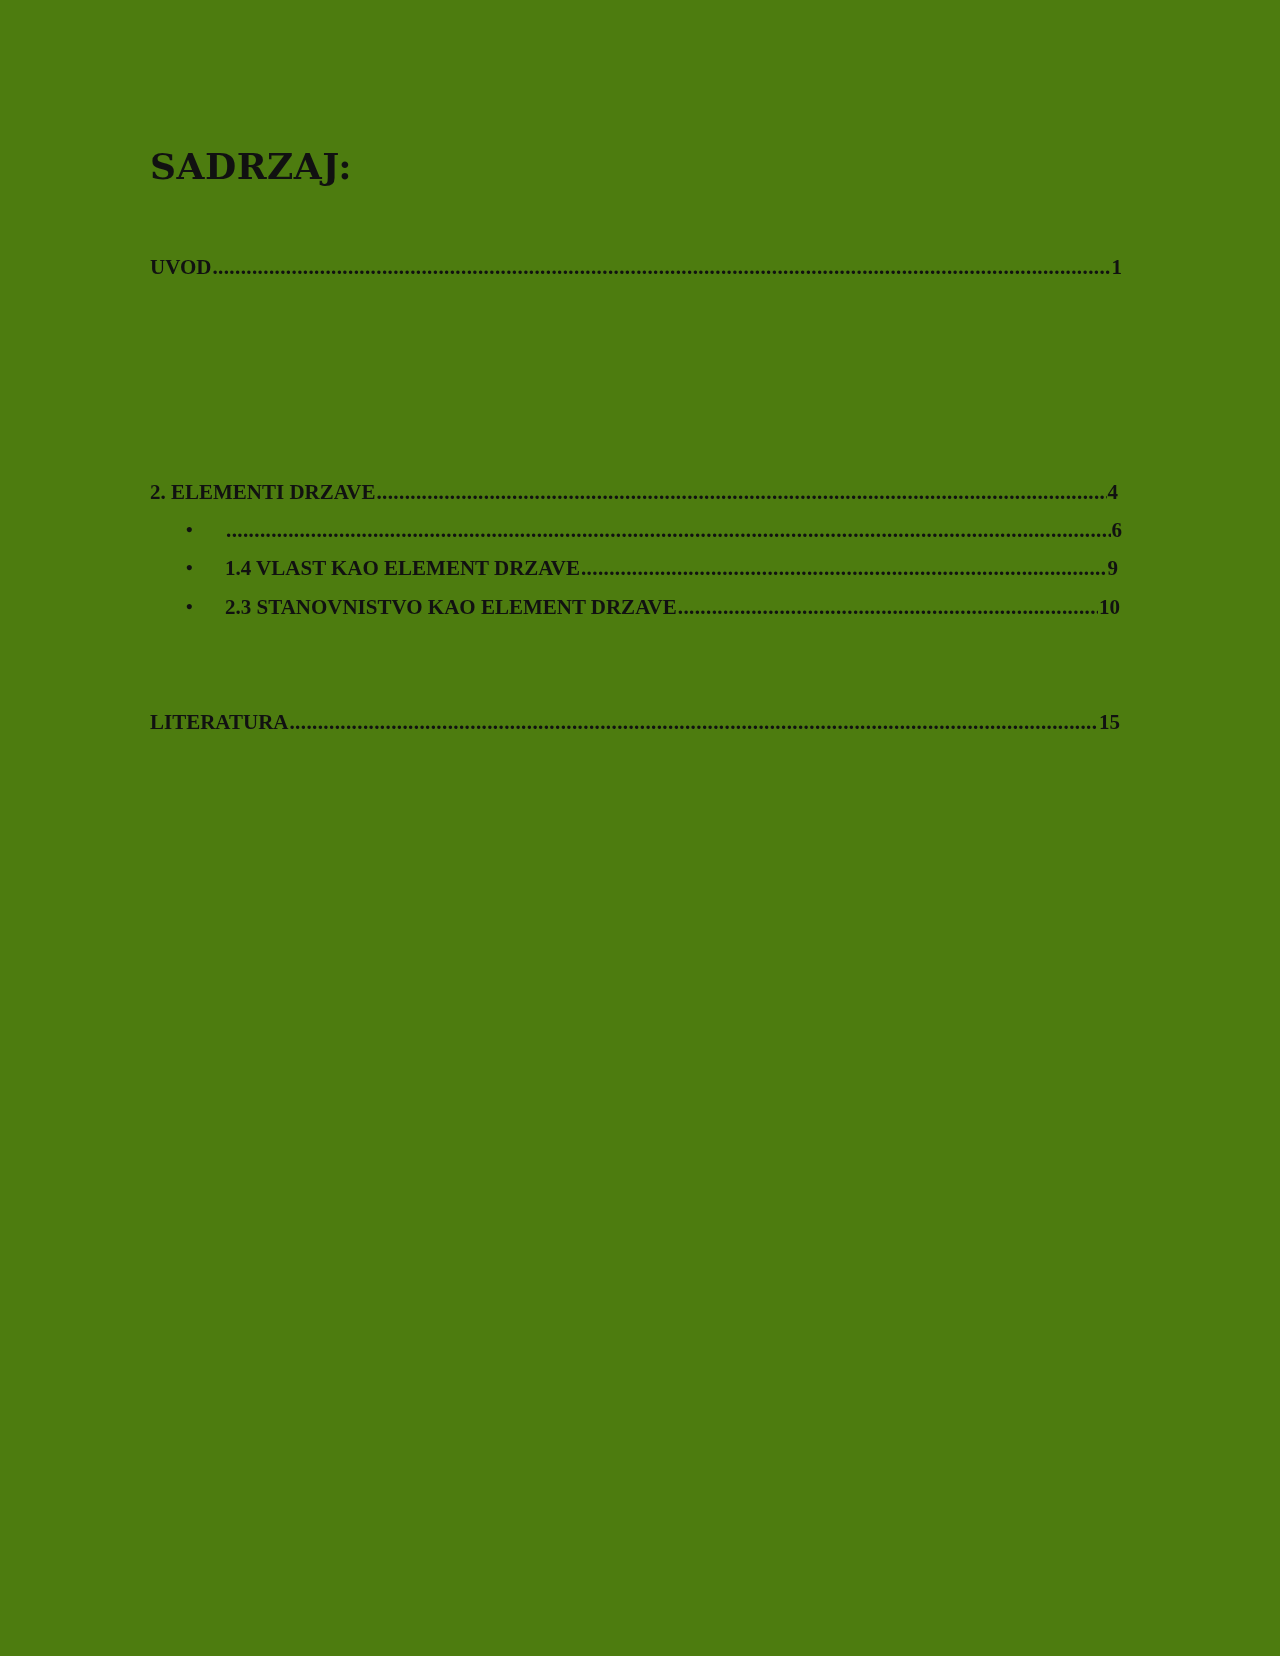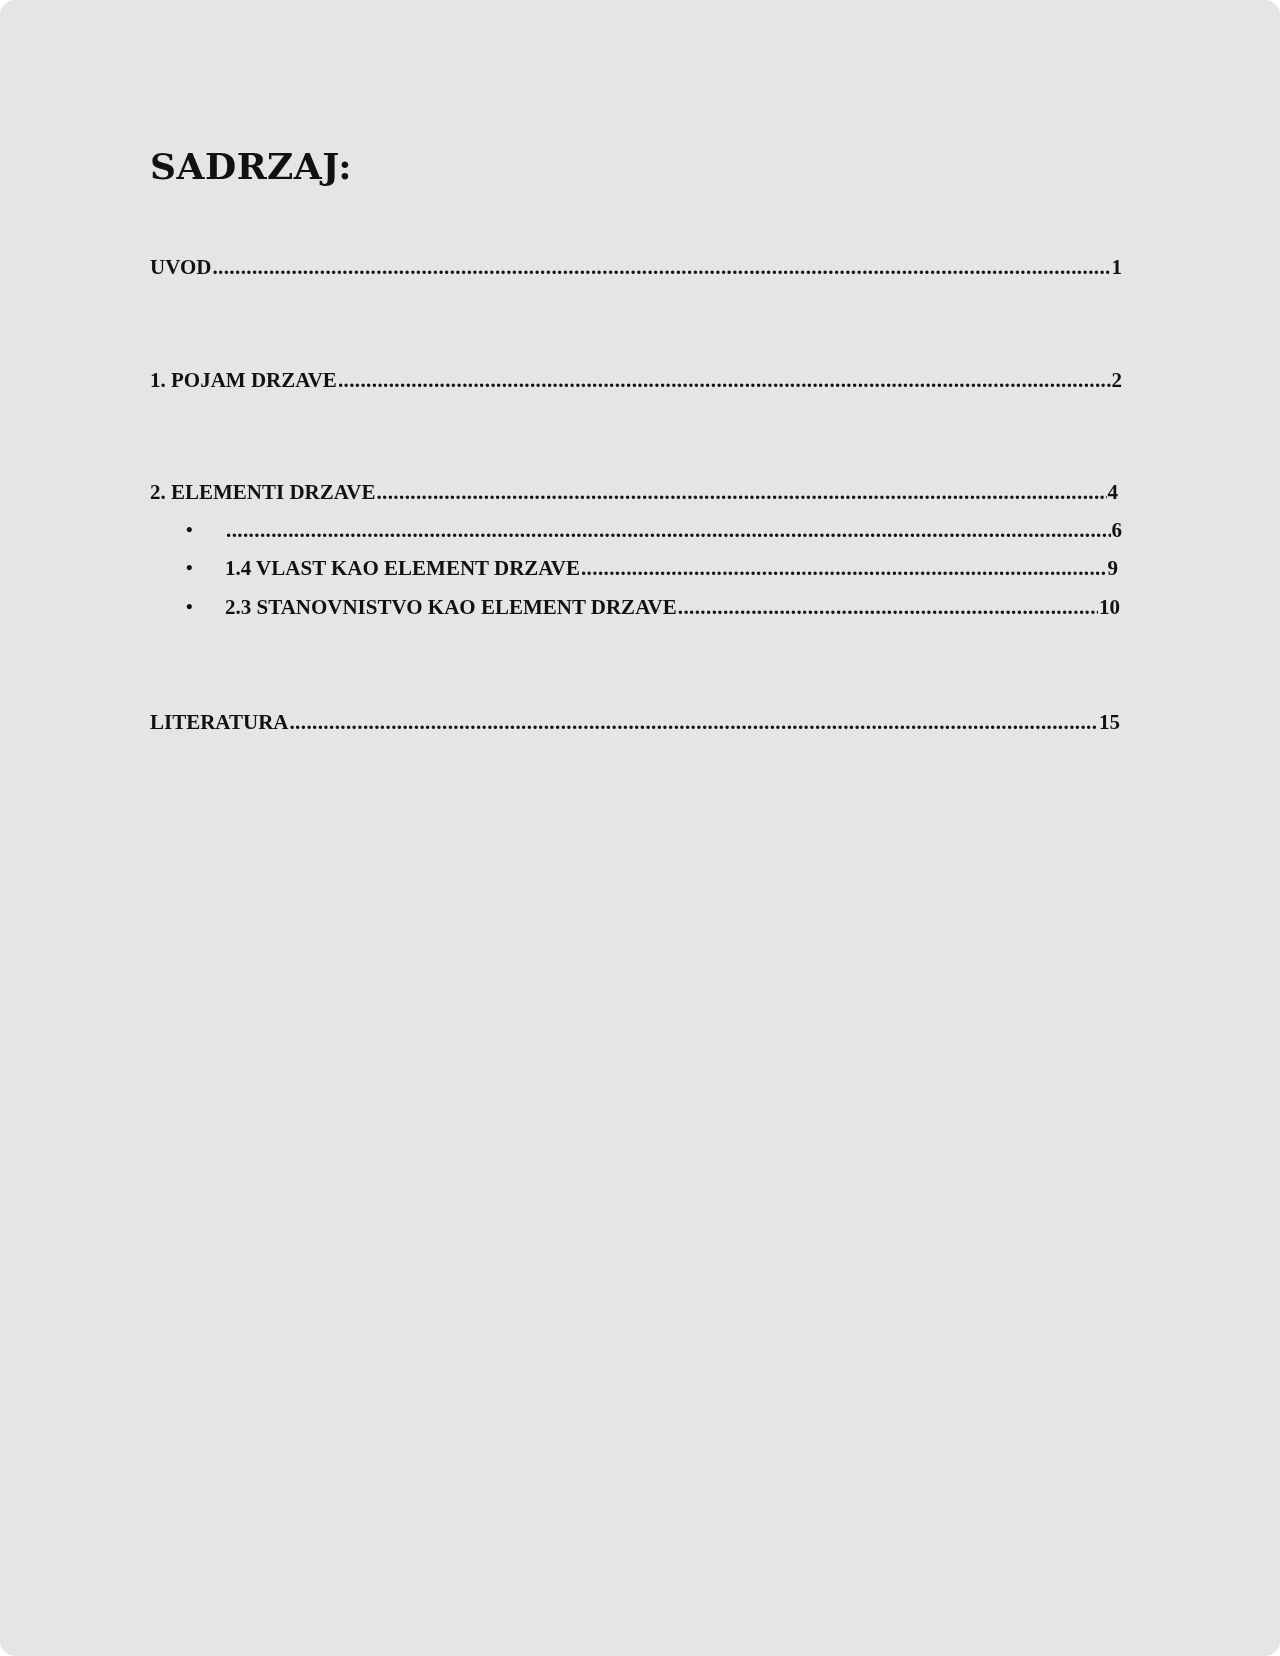--- a/index.html
+++ b/index.html
@@ -13,22 +13,21 @@
       position: relative;
       overflow: hidden;
       color: #111111;
       font-family: "Liberation Serif", serif;
     }
     .page {
       position: absolute;
       left: 0; top: 0;
       width: 1280px;
       height: 1656px;
-      background: #e5e5e5;
-      border-radius: 15px;
+      background: #4d7c0f;
     }
     .title {
       position: absolute;
       left: 150px;
       top: 144px;
       margin: 0;
       font-family: "DejaVu Serif", serif;
       font-weight: bold;
       font-size: 36px;
       line-height: 44px;
@@ -88,25 +87,20 @@
 <div class="page">
 
   <h1 class="title">SADRZAJ:</h1>
 
   <div class="toc-entry" style="top:254px;">
     <span class="label toc-link">UVOD</span>
     <span class="leader"></span>
     <span class="page-num">1</span>
   </div>
 
-  <div class="toc-entry" style="top:367px;">
-    <span class="label toc-link">1. POJAM DRZAVE</span>
-    <span class="leader"></span>
-    <span class="page-num">2</span>
-  </div>
 
   <div class="toc-entry" style="top:479px; width:968px;">
     <span class="label toc-link">2. ELEMENTI DRZAVE</span>
     <span class="leader"></span>
     <span class="page-num">4</span>
   </div>
 
   <div class="toc-entry sub" style="top:517px;">
     <span class="bullet">•</span>
     <span class="leader"></span>

